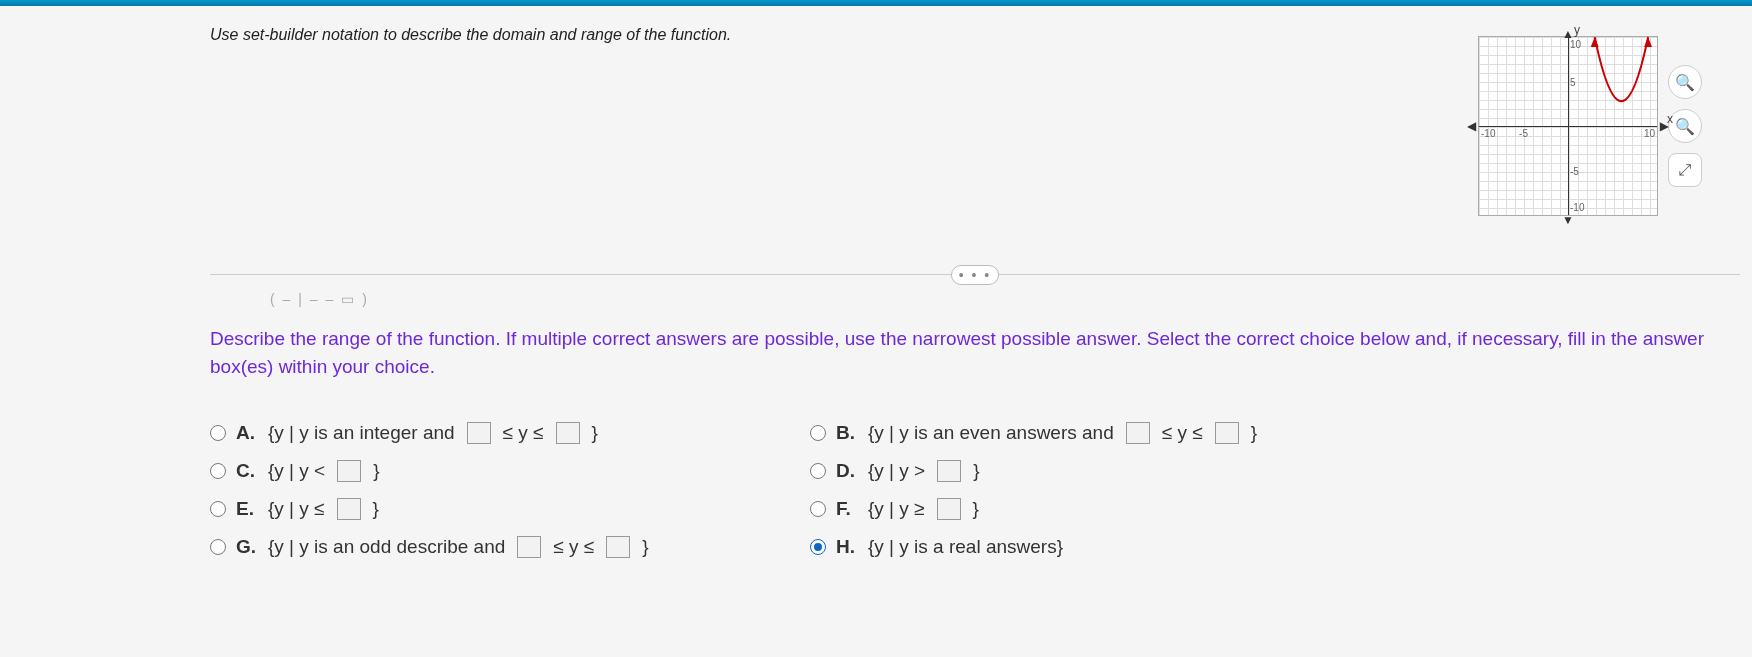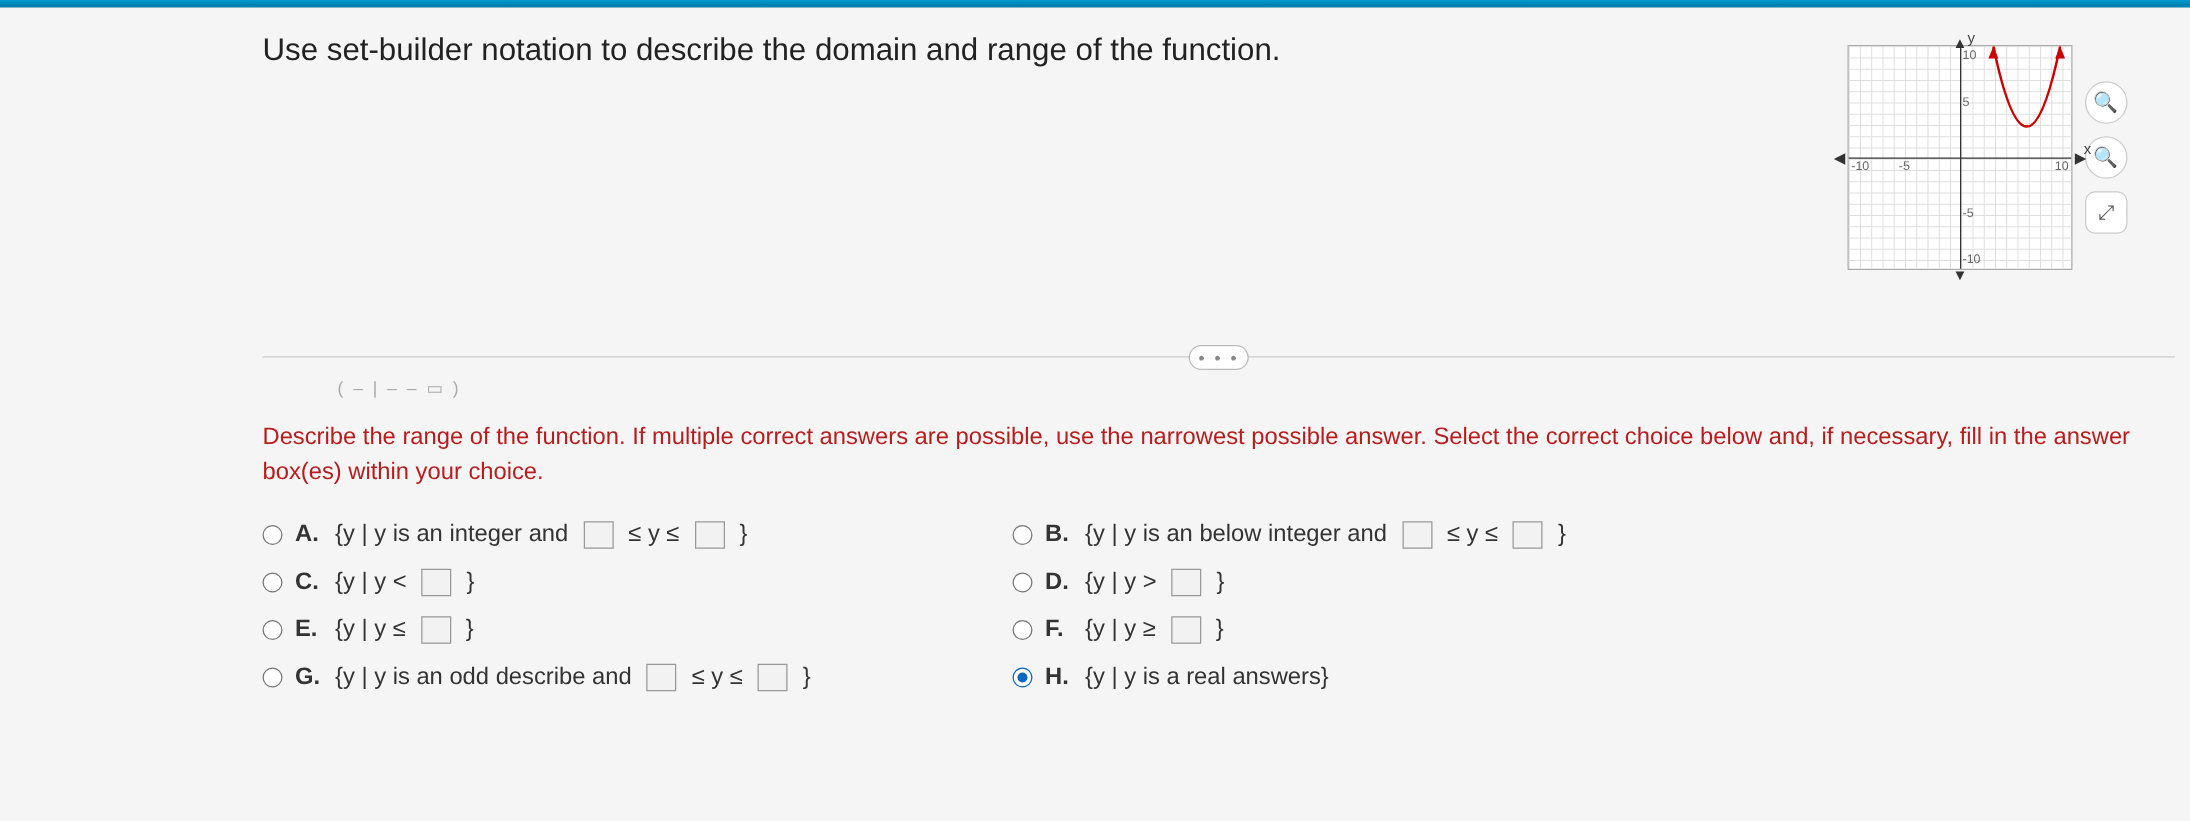--- a/index.html
+++ b/index.html
@@ -14,23 +14,24 @@
   }
   .topbar {
     height: 6px;
     background: linear-gradient(#0099cc, #007aa5);
   }
   .content {
     padding: 20px 12px 10px 210px;
     position: relative;
   }
   .question-text {
-    font-size: 25px;
+    font-size: 16px;
     color: #222;
     margin-bottom: 12px;
+    font-style: italic;
   }
   .graph-panel {
     position: absolute;
     right: 50px;
     top: 30px;
     display: flex;
     flex-direction: column;
     gap: 10px;
     align-items: center;
   }
@@ -57,21 +58,21 @@
   .arrow { position:absolute; font-size:12px; color:#333; }
   .divider-wrap { position:relative; margin:230px 0 16px 0; }
   .divider { height:1px; background:#ccc; }
   .more-pill {
     position:absolute; left:50%; top:50%; transform:translate(-50%,-50%);
     width:48px; height:20px; border:1px solid #bbb; border-radius:10px;
     background:#fff; display:flex; align-items:center; justify-content:center;
     color:#888; letter-spacing:2px; font-size:14px; cursor:pointer;
   }
   .residual { font-size:14px; color:#aaa; margin:8px 0 18px 60px; letter-spacing:2px; }
-  .instruction { font-size:19px; color:#b91c1c; line-height:1.45; margin-bottom:26px; max-width:1510px; }
+  .instruction { font-size:19px; color:#6d28d9; line-height:1.45; margin-bottom:42px; max-width:1510px; }
   .options-grid {
     display:grid;
     grid-template-columns: 560px 560px;
     column-gap: 40px;
     row-gap: 16px;
   }
   .option { display:flex; align-items:center; gap:10px; font-size:19px; }
   .radio {
     width:16px; height:16px; border:1.5px solid #777; border-radius:50%;
     display:inline-flex; align-items:center; justify-content:center; flex:0 0 auto;
@@ -157,21 +158,21 @@
         <span>≤ y ≤</span>
         <span class="fill-box"></span>
         <span>}</span>
       </span>
     </div>
 
     <div class="option">
       <span class="radio"></span>
       <span class="opt-letter">B.</span>
       <span class="opt-body">
-        <span>{y | y is an below integer and</span>
+        <span>{y | y is an even answers and</span>
         <span class="fill-box"></span>
         <span>≤ y ≤</span>
         <span class="fill-box"></span>
         <span>}</span>
       </span>
     </div>
 
     <div class="option">
       <span class="radio"></span>
       <span class="opt-letter">C.</span>

